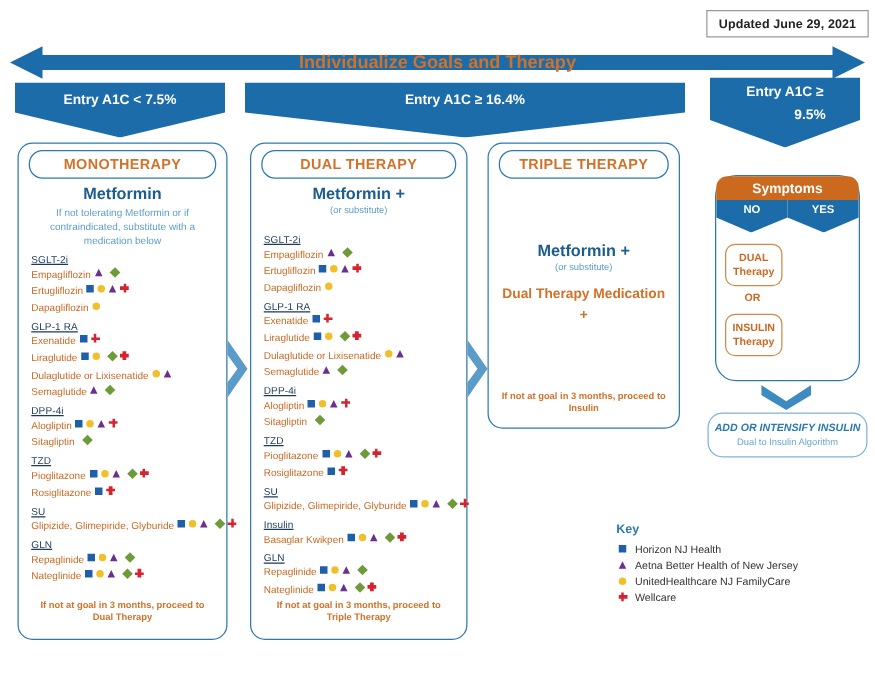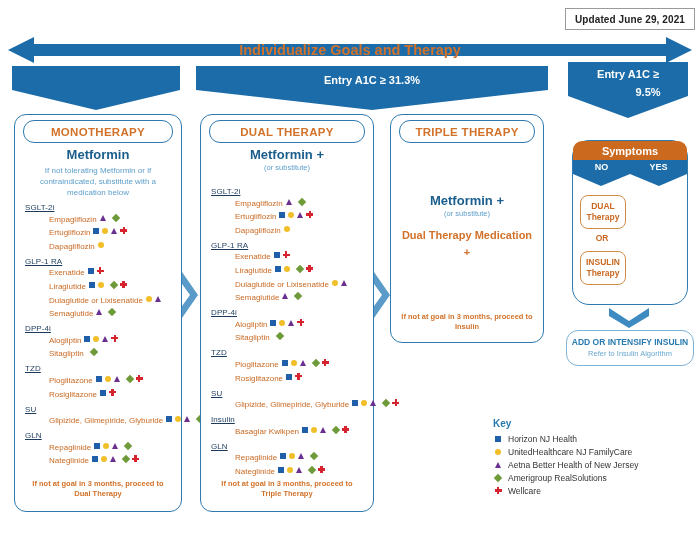--- a/index.html
+++ b/index.html
@@ -32,21 +32,21 @@
     font-size:13px;font-weight:bold;color:#1b5e8c;}
   .sub-note{position:absolute;left:10px;right:10px;text-align:center;
     font-size:8px;color:#5d9ec9;line-height:11px;}
   .or-sub{position:absolute;left:0;right:0;text-align:center;font-size:7.5px;
     color:#5d9ec9;}
 
   .drug-list{position:absolute;left:10px;right:6px;}
   .cls{font-size:8px;font-weight:normal;color:#1b3a5c;text-decoration:underline;
     margin:4px 0 1.5px 0;letter-spacing:.1px;}
   .drug{font-size:8px;color:#c96a24;line-height:12px;margin-bottom:1.5px;
-    white-space:nowrap;margin-left:24px;}
+    white-space:nowrap;}
   .drug .nm{color:#c96a24;}
   .mk{display:inline-block;vertical-align:middle;margin-left:3px;position:relative;top:-1px;}
 
   .footnote{position:absolute;left:8px;right:8px;text-align:center;
     font-size:7.5px;font-weight:bold;color:#d2722a;line-height:10px;}
 
   
   .m-sq{width:6px;height:6px;background:#1f5fa9;}
   .m-ci{width:6px;height:6px;border-radius:50%;background:#f0bf2a;}
   .m-tr{width:0;height:0;border-left:3.4px solid transparent;
@@ -67,21 +67,21 @@
     justify-content:center;border-radius:9px 9px 0 0;}
   .ny{position:absolute;top:19px;color:#fff;font-size:9px;font-weight:bold;
     text-align:center;line-height:15px;}
   .inner-box{position:absolute;border:1.2px solid #cf8b45;border-radius:8px;
     background:#fff;color:#c96a24;font-size:8.5px;font-weight:bold;text-align:center;
     display:flex;align-items:center;justify-content:center;line-height:11px;}
   #or-lbl{position:absolute;color:#c96a24;font-size:8.5px;font-weight:bold;
     text-align:center;}
   #insulin-final{position:absolute;border:1.2px solid #7fb3d8;border-radius:12px;
     background:#fff;text-align:center;}
-  #insulin-final .t1{font-size:8.5px;font-weight:bold;color:#2a7ab0;margin-top:6px;}
+  #insulin-final .t1{font-size:8.5px;font-weight:bold;color:#2a7ab0;margin-top:6px;font-style:italic;}
   #insulin-final .t2{font-size:7.5px;color:#6aa8ce;margin-top:2px;}
 
   
   #key{position:absolute;left:492px;top:418px;}
   #key-title{font-size:10px;font-weight:bold;color:#2a7ab0;margin-bottom:3px;
     margin-left:1px;}
   .key-row{display:flex;align-items:center;height:13px;}
   .key-mk{width:12px;display:flex;justify-content:center;align-items:center;}
   .key-lbl{font-size:8.5px;color:#333;margin-left:4px;white-space:nowrap;}
 </style>
@@ -98,27 +98,28 @@
   </svg>
 </div>
 <div class="abs" id="banner-label">
   <span>Individualize Goals and Therapy</span>
 </div>
 
 <div class="abs entry-band" style="left:12px;top:66px;width:168px;height:44px;">
   <svg width="168" height="44" viewBox="0 0 168 44" style="position:absolute;left:0;top:0">
     <polygon points="0,0 168,0 168,24 84,44 0,24" fill="#1b6ca8"></polygon>
   </svg>
+  <div class="txt">Entry A1C &lt; 7.5%</div>
 </div>
 
 <div class="abs entry-band" style="left:196px;top:66px;width:352px;height:44px;">
   <svg width="352" height="44" viewBox="0 0 352 44" style="position:absolute;left:0;top:0">
     <polygon points="0,0 352,0 352,24 176,44 0,24" fill="#1b6ca8"></polygon>
   </svg>
-  <div class="txt">Entry A1C ≥ 31.3%</div>
+  <div class="txt">Entry A1C ≥ 16.4%</div>
 </div>
 
 <div class="abs entry-band" style="left:568px;top:62px;width:120px;height:56px;">
   <svg width="120" height="56" viewBox="0 0 120 56" style="position:absolute;left:0;top:0">
     <polygon points="0,0 120,0 120,34 60,56 0,34" fill="#1b6ca8"></polygon>
   </svg>
   <div class="txt" style="top:6px;">Entry A1C ≥</div>
   <div class="txt" style="top:24px;padding-left:40px;">9.5%</div>
 </div>
 
@@ -236,50 +237,44 @@
 </div>
 
 <div class="chev" style="left:609px;top:308px;">
   <svg width="40" height="20" viewBox="0 0 40 20">
     <polygon points="0,0 20,13 40,0 40,8 20,20 0,8" fill="#3e8bc2"></polygon>
   </svg>
 </div>
 
 <div class="abs" id="insulin-final" style="left:566px;top:330px;width:126px;height:34px;">
   <div class="t1">ADD OR INTENSIFY INSULIN</div>
-  <div class="t2">Refer to Insulin Algorithm</div>
+  <div class="t2">Dual to Insulin Algorithm</div>
 </div>
 
 <div id="key">
   <div id="key-title">Key</div>
   <div id="key-rows">
       <div class="key-row">
         <span class="key-mk">
           <span class="m-sq"></span>
         </span>
         <span class="key-lbl">Horizon NJ Health</span>
       </div>
       <div class="key-row">
         <span class="key-mk">
+          <span class="m-tr"></span>
+        </span>
+        <span class="key-lbl">Aetna Better Health of New Jersey</span>
+      </div>
+      <div class="key-row">
+        <span class="key-mk">
           <span class="m-ci"></span>
         </span>
         <span class="key-lbl">UnitedHealthcare NJ FamilyCare</span>
       </div>
       <div class="key-row">
         <span class="key-mk">
-          <span class="m-tr"></span>
-        </span>
-        <span class="key-lbl">Aetna Better Health of New Jersey</span>
-      </div>
-      <div class="key-row">
-        <span class="key-mk">
-          <span class="m-di" style="margin-left: 0px;"></span>
-        </span>
-        <span class="key-lbl">Amerigroup RealSolutions</span>
-      </div>
-      <div class="key-row">
-        <span class="key-mk">
           <span class="m-cr"></span>
         </span>
         <span class="key-lbl">Wellcare</span>
       </div>
     </div>
 </div>
 
 </body></html>

